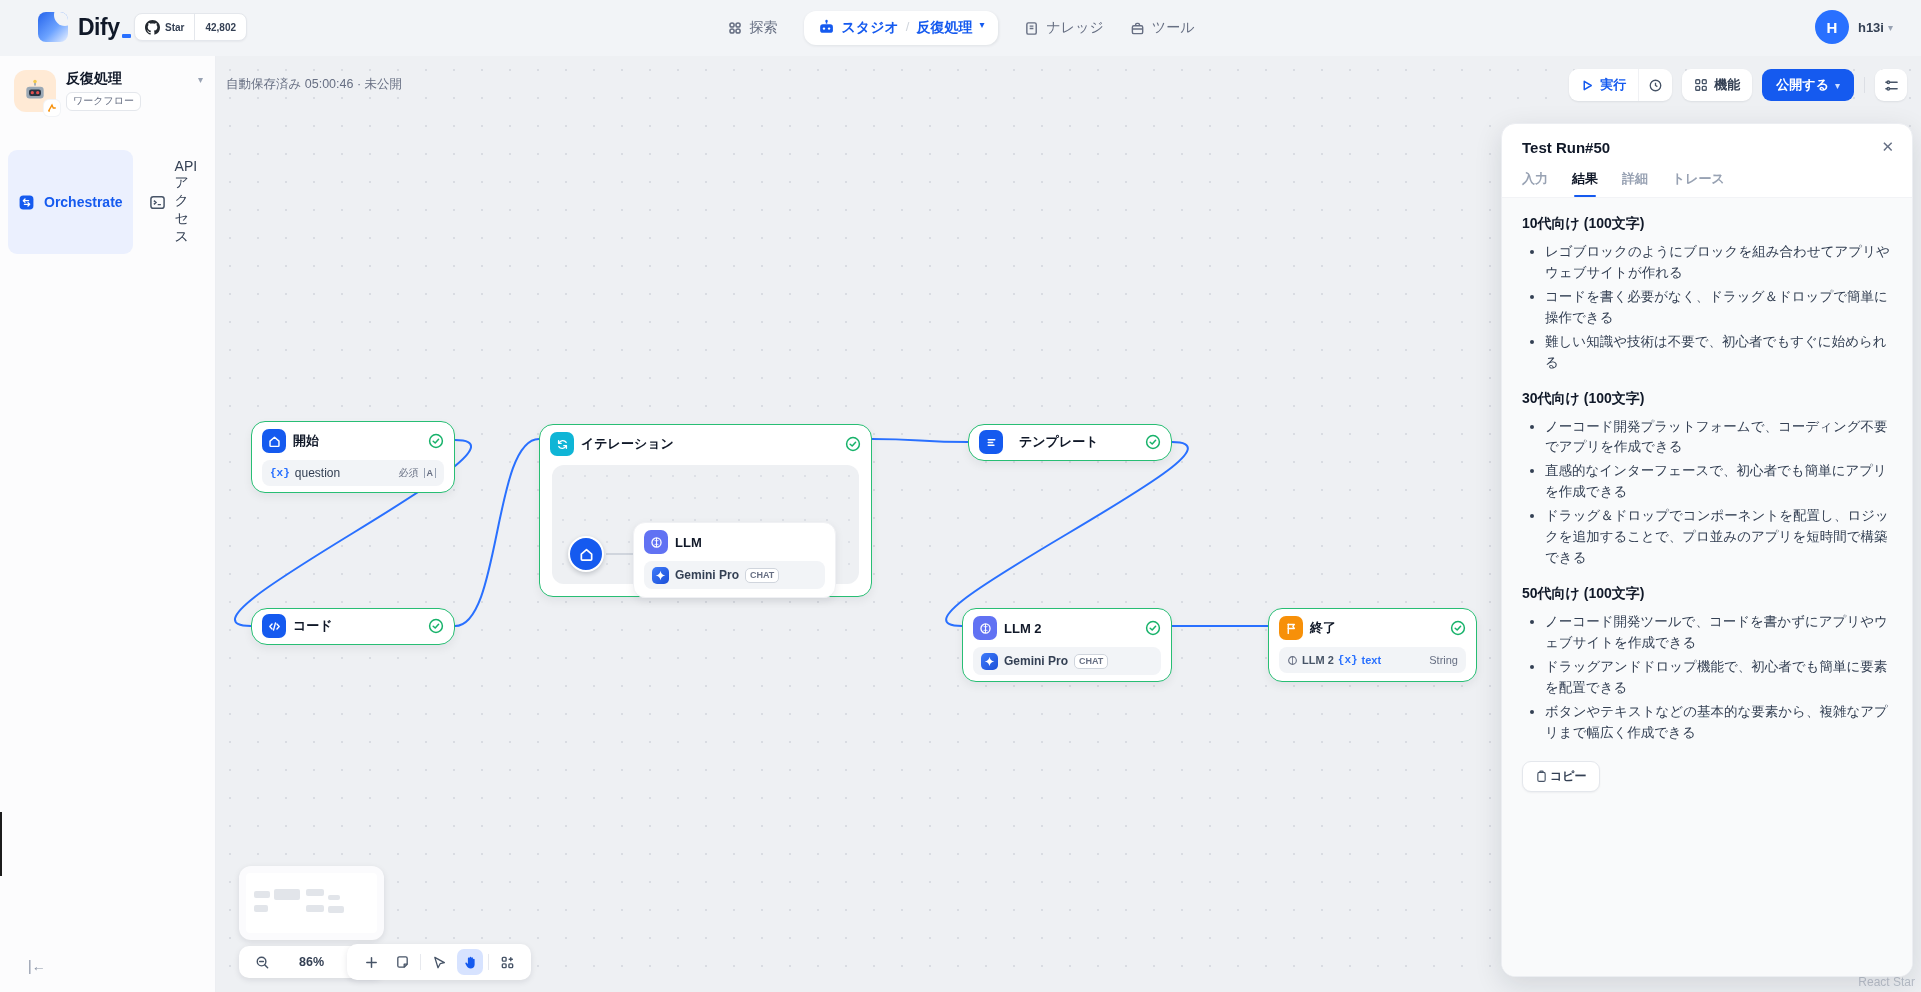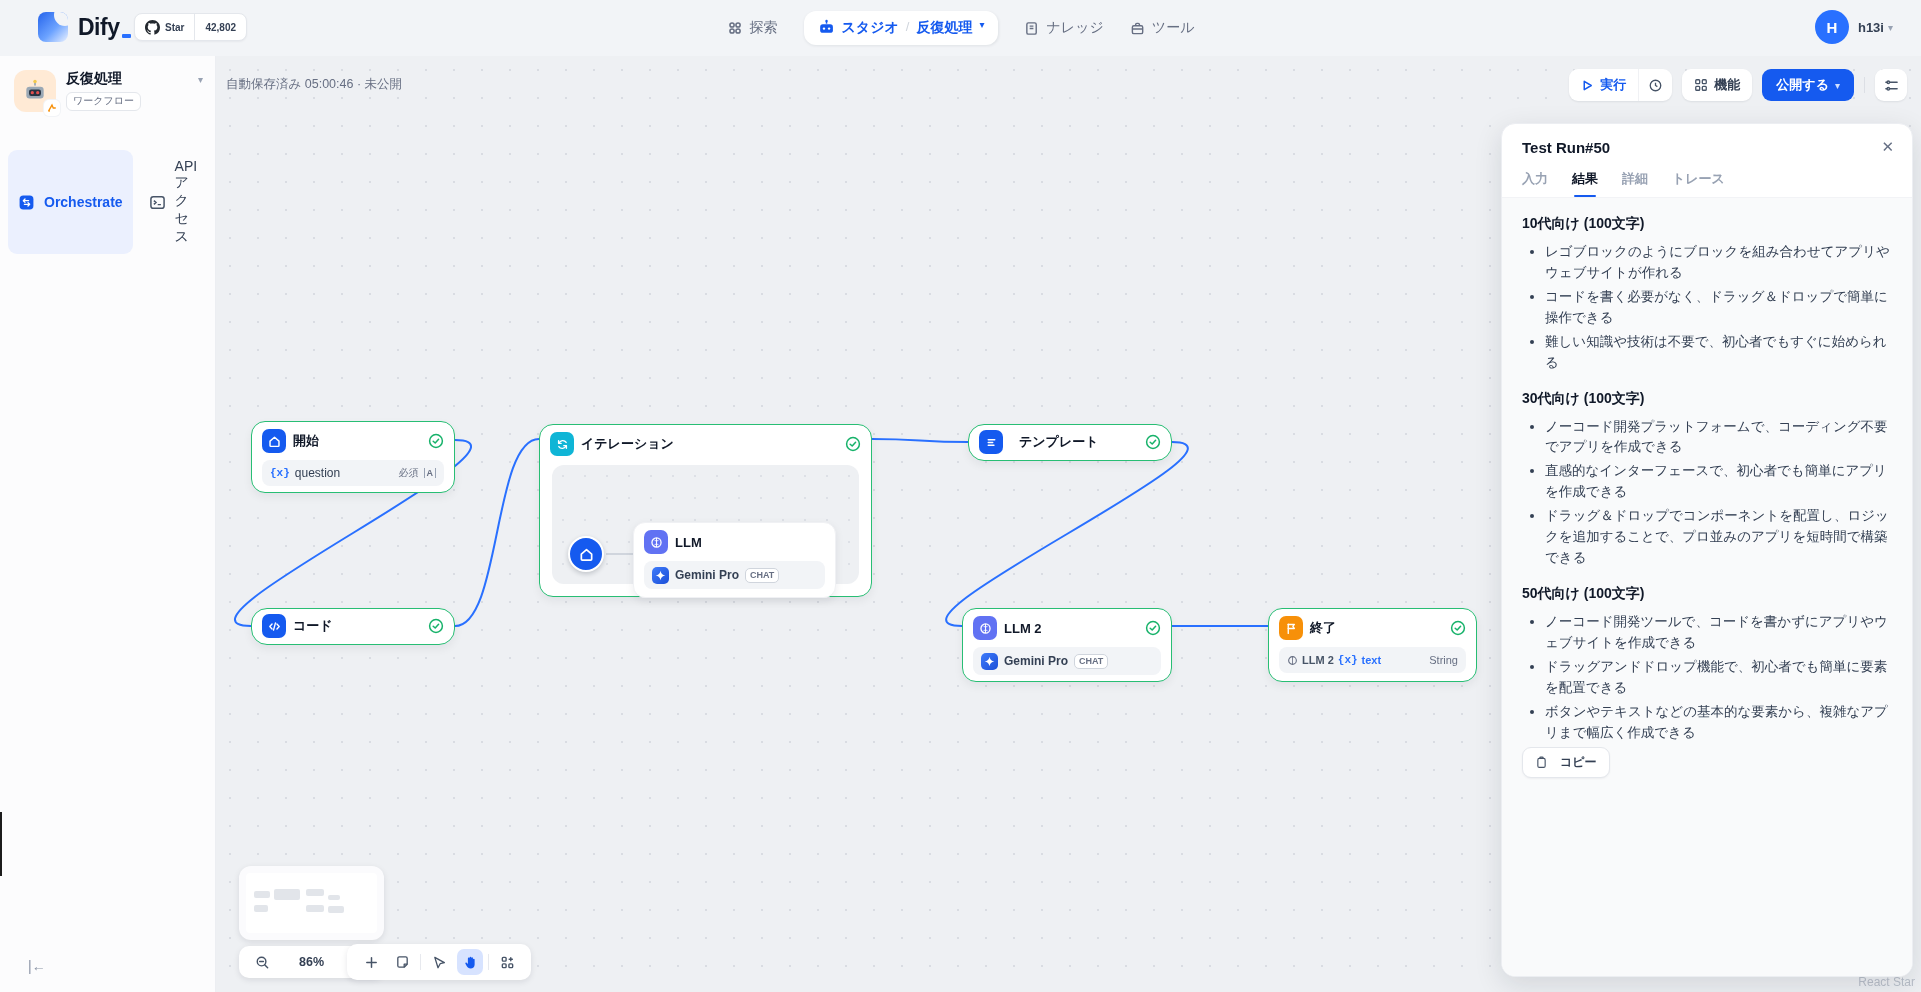--- a/index.html
+++ b/index.html
@@ -131,21 +131,21 @@
   .panel-close { color:#667085; font-size:15px; cursor:pointer; line-height:1;}
   .panel-tabs { display:flex; gap:24px; padding:14px 20px 0; border-bottom:1px solid #f2f3f6;}
   .ptab { font-size:13px; font-weight:700; color:#98a2b3; padding-bottom:9px; position:relative; cursor:pointer;}
   .ptab.active { color:#101828; }
   .ptab.active::after { content:""; position:absolute; left:2px; right:2px; bottom:0; height:2.5px; background:#155aef; border-radius:2px;}
   .panel-body { flex:1; background:#f9fafb; padding:17px 18px 18px 20px; overflow:hidden; }
   .res-head { font-size:14px; font-weight:800; color:#101828; margin-top:16px;}
   .res-head:first-child { margin-top:0; }
   .panel-body ul { margin:9px 0 0; padding-left:23px; }
   .panel-body li { font-size:13.5px; color:#344054; line-height:1.55; margin-bottom:3px;}
-  .copy-btn { display:inline-flex; align-items:center; gap:12px; background:#fff; border:1px solid #e4e7ec;
+  .copy-btn { margin-top:14px; display:inline-flex; align-items:center; gap:2px; background:#fff; border:1px solid #e4e7ec;
     border-radius:9px; padding:6px 12px; font-size:12px; font-weight:600; color:#344054; cursor:pointer; box-shadow:0 1px 2px rgba(16,24,40,.05);}
 </style>
 </head>
 <body>
 
 <div class="app-header">
   <div class="logo-wrap">
     <div class="logo-mark"></div>
     <div class="logo-text">
         <span>Dify</span>

